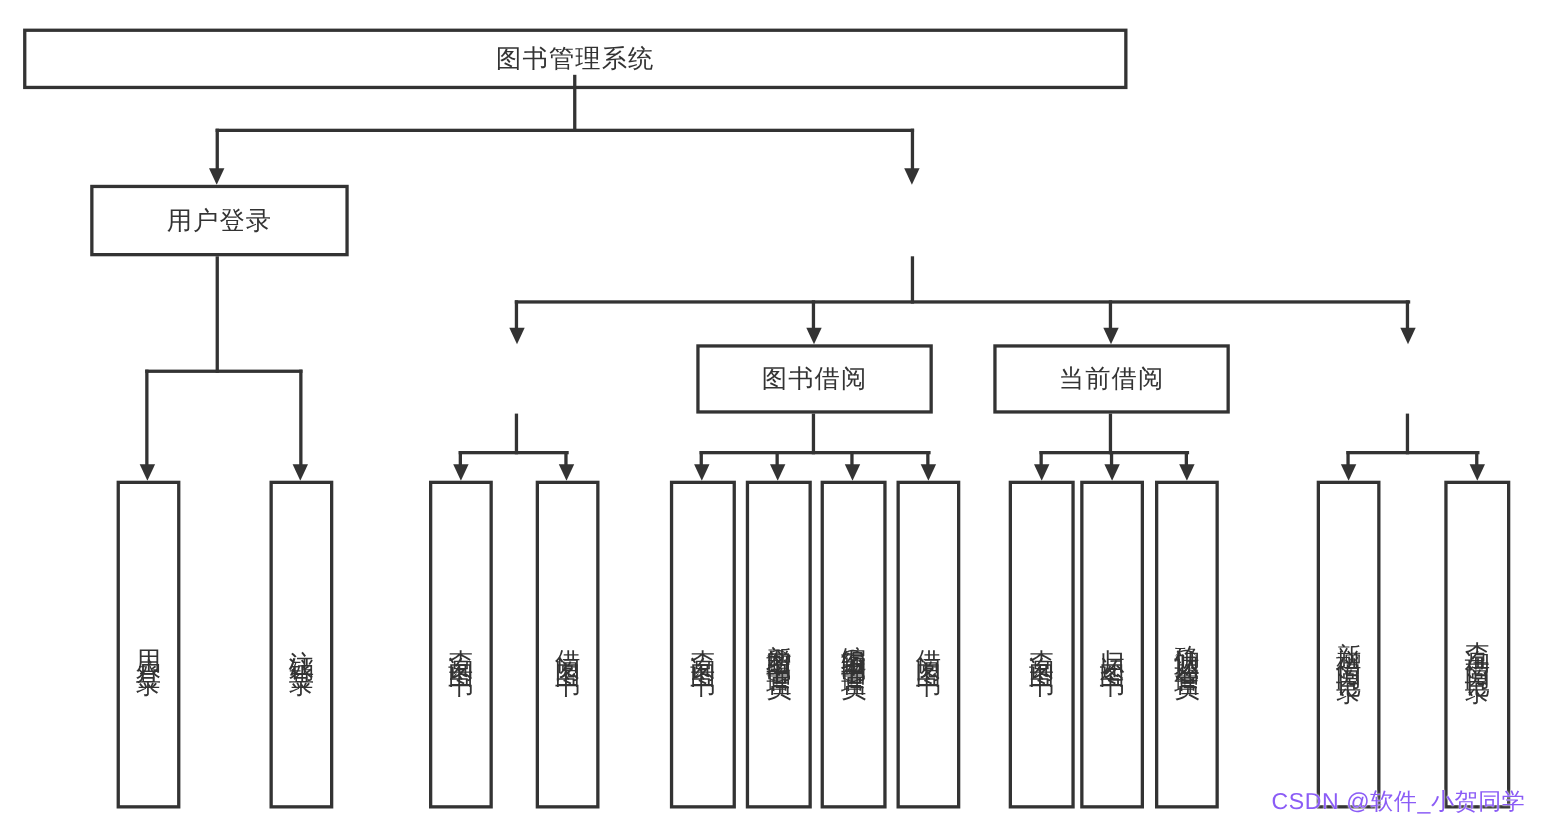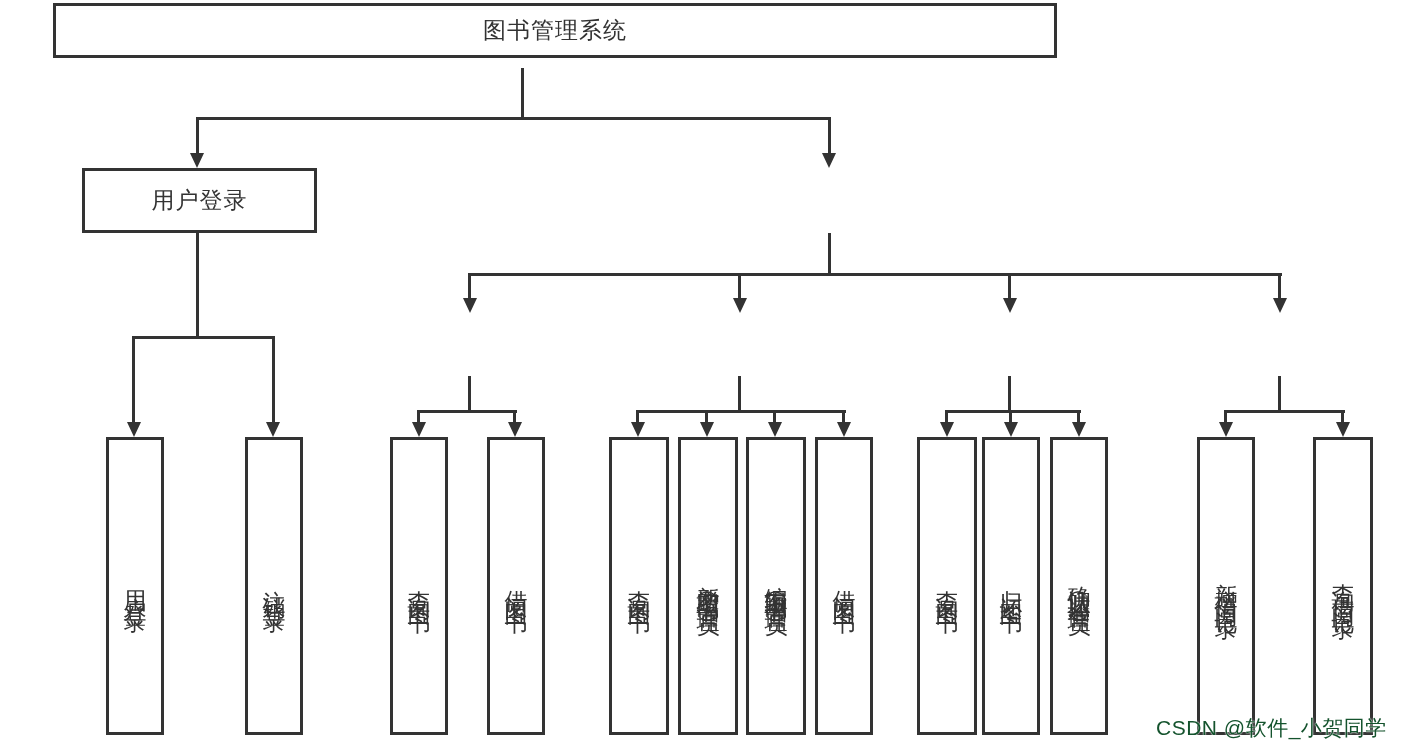--- a/index.html
+++ b/index.html
@@ -24,30 +24,30 @@
   }
   .hline { position:absolute; height:3px; background:#333333; }
   .vline { position:absolute; width:3px;  background:#333333; }
   .arrowhead {
     position:absolute; width:0; height:0;
     border-left:7px solid transparent; border-right:7px solid transparent;
     border-top:15px solid #333333;
   }
   .watermark {
     position:absolute; left:1156px; top:714px;
-    color:#14532d; font-size:21px; letter-spacing:0.5px;
+    color:#8b5cf6; font-size:21px; letter-spacing:0.5px;
     text-shadow:0 0 2px #ffffff, 0 0 1px #ffffff; white-space:nowrap;
   }
 </style>
 </head>
 <body>
 
 <div class="stage">
 
-  <div class="node" style="left:21px;top:3px;width:1004px;height:55px;margin-left:32px;">
+  <div class="node" style="left:21px;top:26px;width:1004px;height:55px;">
     <span>图书管理系统</span>
   </div>
 
   <div class="vline" style="left:521px;top:68px;height:52px;"></div>
   <div class="hline" style="left:196px;top:117px;width:635px;"></div>
 
   <div class="vline" style="left:196px;top:117px;height:38px;"></div>
   <div class="arrowhead" style="left:190px;top:153px;"></div>
   <div class="vline" style="left:828px;top:117px;height:38px;"></div>
   <div class="arrowhead" style="left:822px;top:153px;"></div>
@@ -67,20 +67,26 @@
   <div class="hline" style="left:468px;top:273px;width:814px;"></div>
   <div class="vline" style="left:468px;top:273px;height:27px;"></div>
   <div class="arrowhead" style="left:463px;top:298px;"></div>
   <div class="vline" style="left:738px;top:273px;height:27px;"></div>
   <div class="arrowhead" style="left:733px;top:298px;"></div>
   <div class="vline" style="left:1008px;top:273px;height:27px;"></div>
   <div class="arrowhead" style="left:1003px;top:298px;"></div>
   <div class="vline" style="left:1278px;top:273px;height:27px;"></div>
   <div class="arrowhead" style="left:1273px;top:298px;"></div>
 
+  <div class="node" style="left:633px;top:313px;width:215px;height:63px;">
+    <span>图书借阅</span>
+  </div>
+  <div class="node" style="left:903px;top:313px;width:215px;height:63px;">
+    <span>当前借阅</span>
+  </div>
 
   <div class="vline" style="left:468px;top:376px;height:37px;"></div>
   <div class="hline" style="left:417px;top:410px;width:100px;"></div>
   <div class="vline" style="left:417px;top:410px;height:14px;"></div>
   <div class="arrowhead" style="left:412px;top:422px;"></div>
   <div class="vline" style="left:513px;top:410px;height:14px;"></div>
   <div class="arrowhead" style="left:508px;top:422px;"></div>
 
   <div class="vline" style="left:738px;top:376px;height:37px;"></div>
   <div class="hline" style="left:636px;top:410px;width:210px;"></div>

